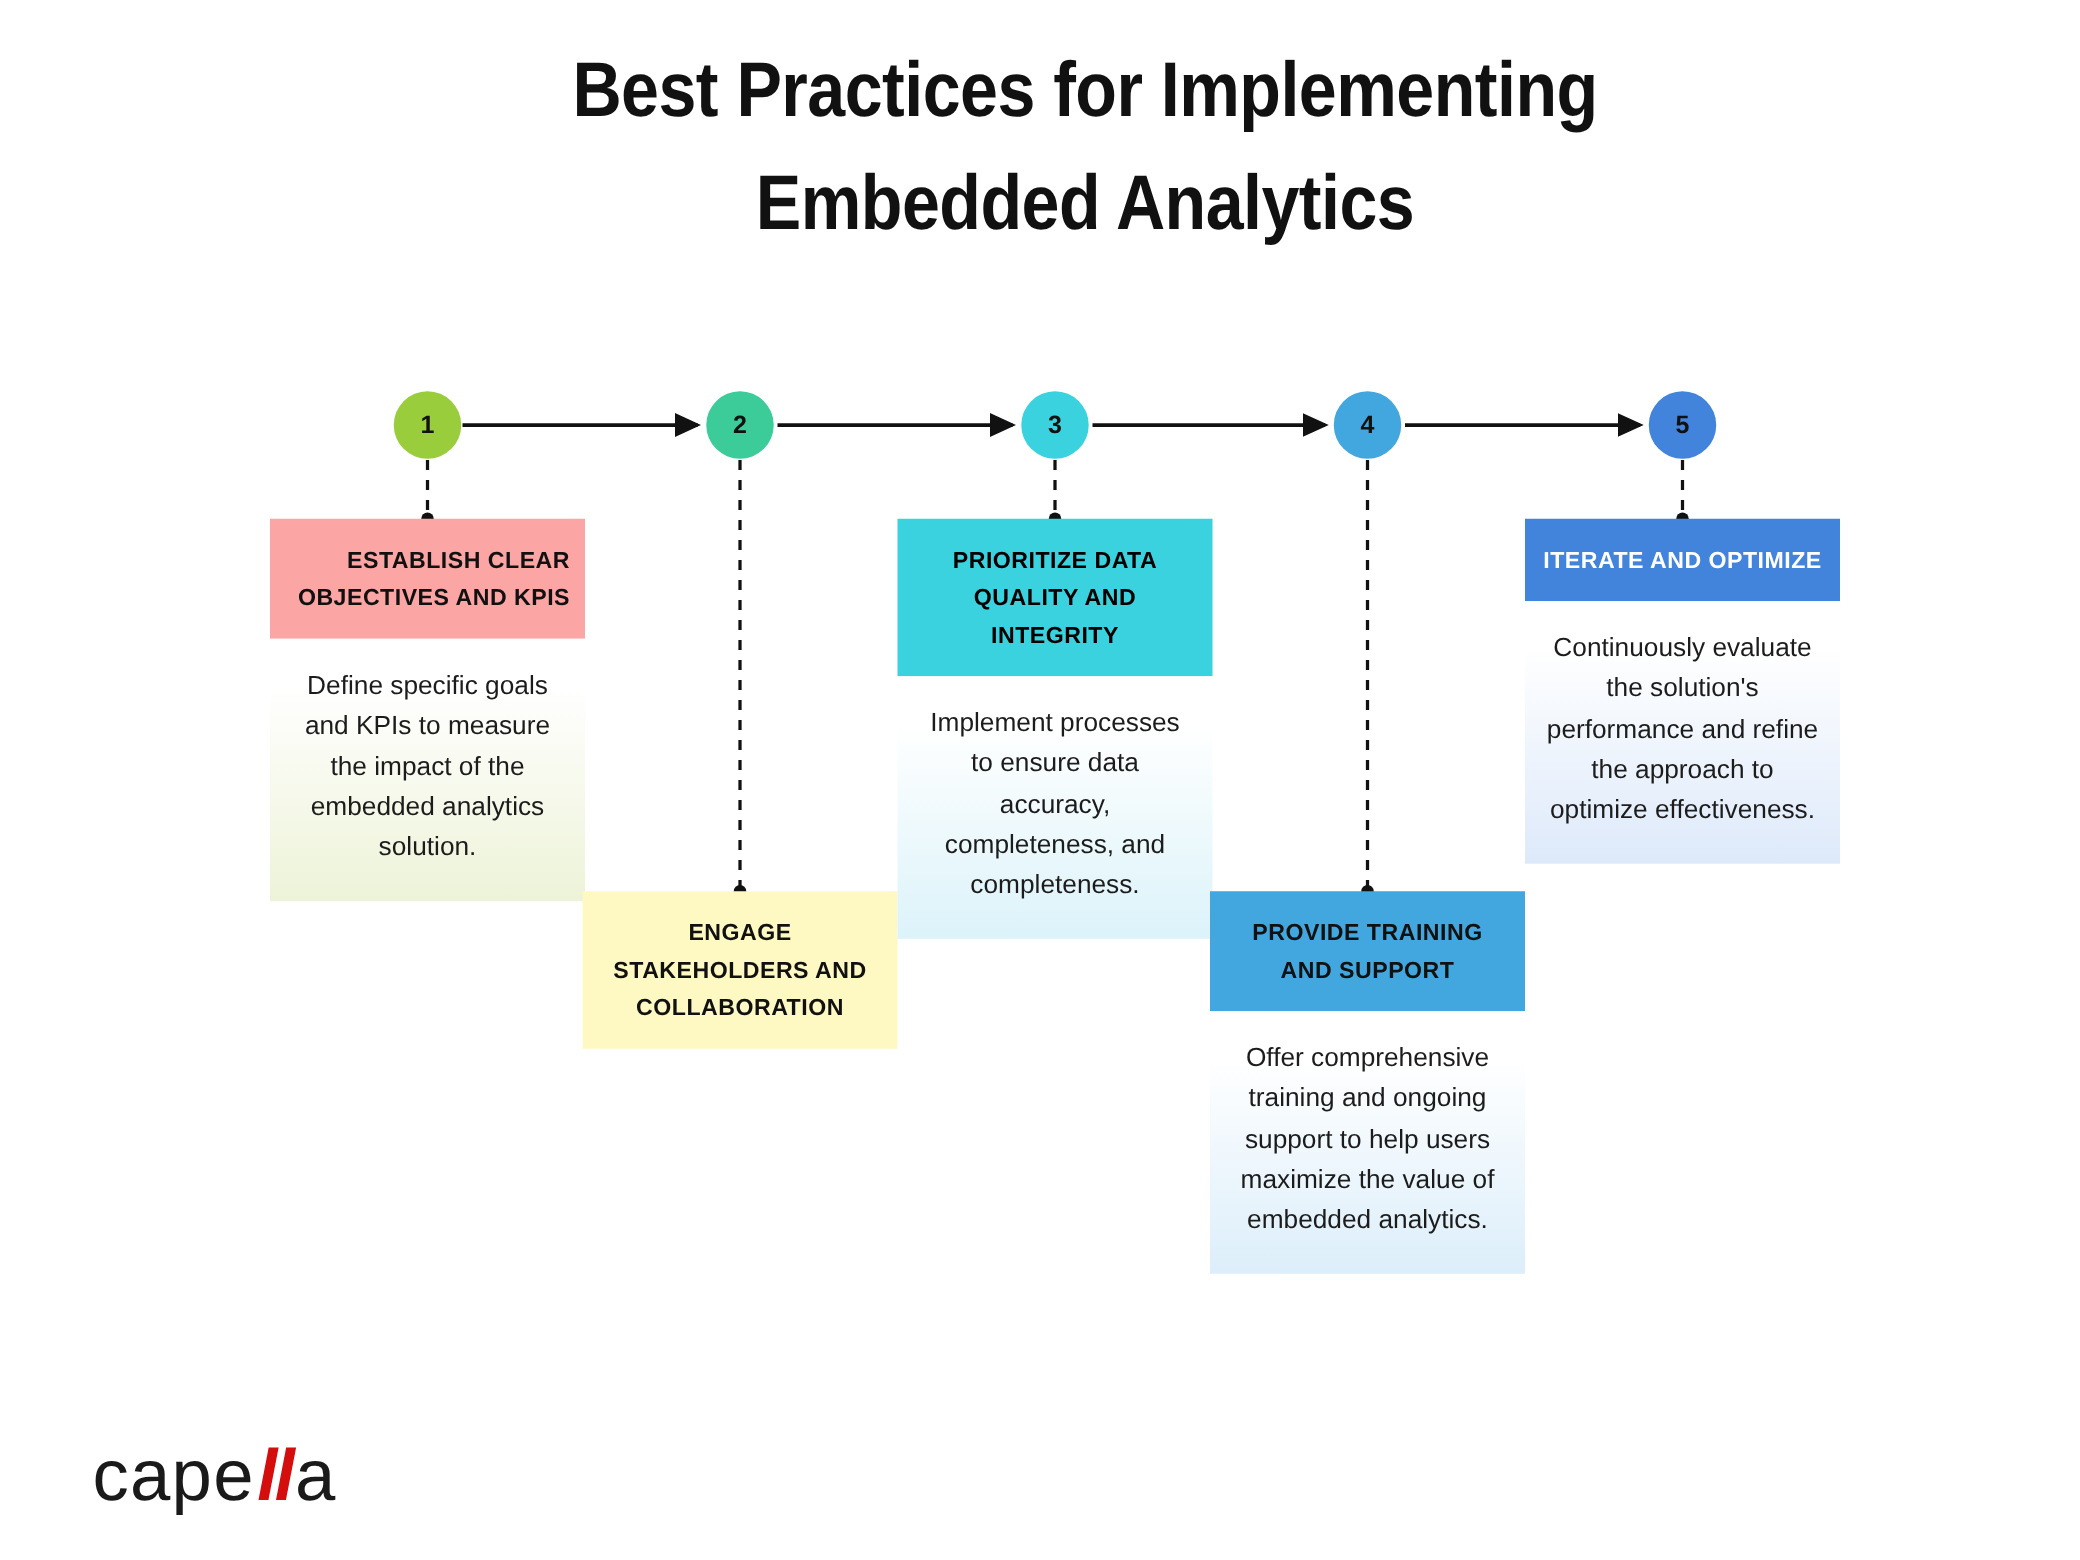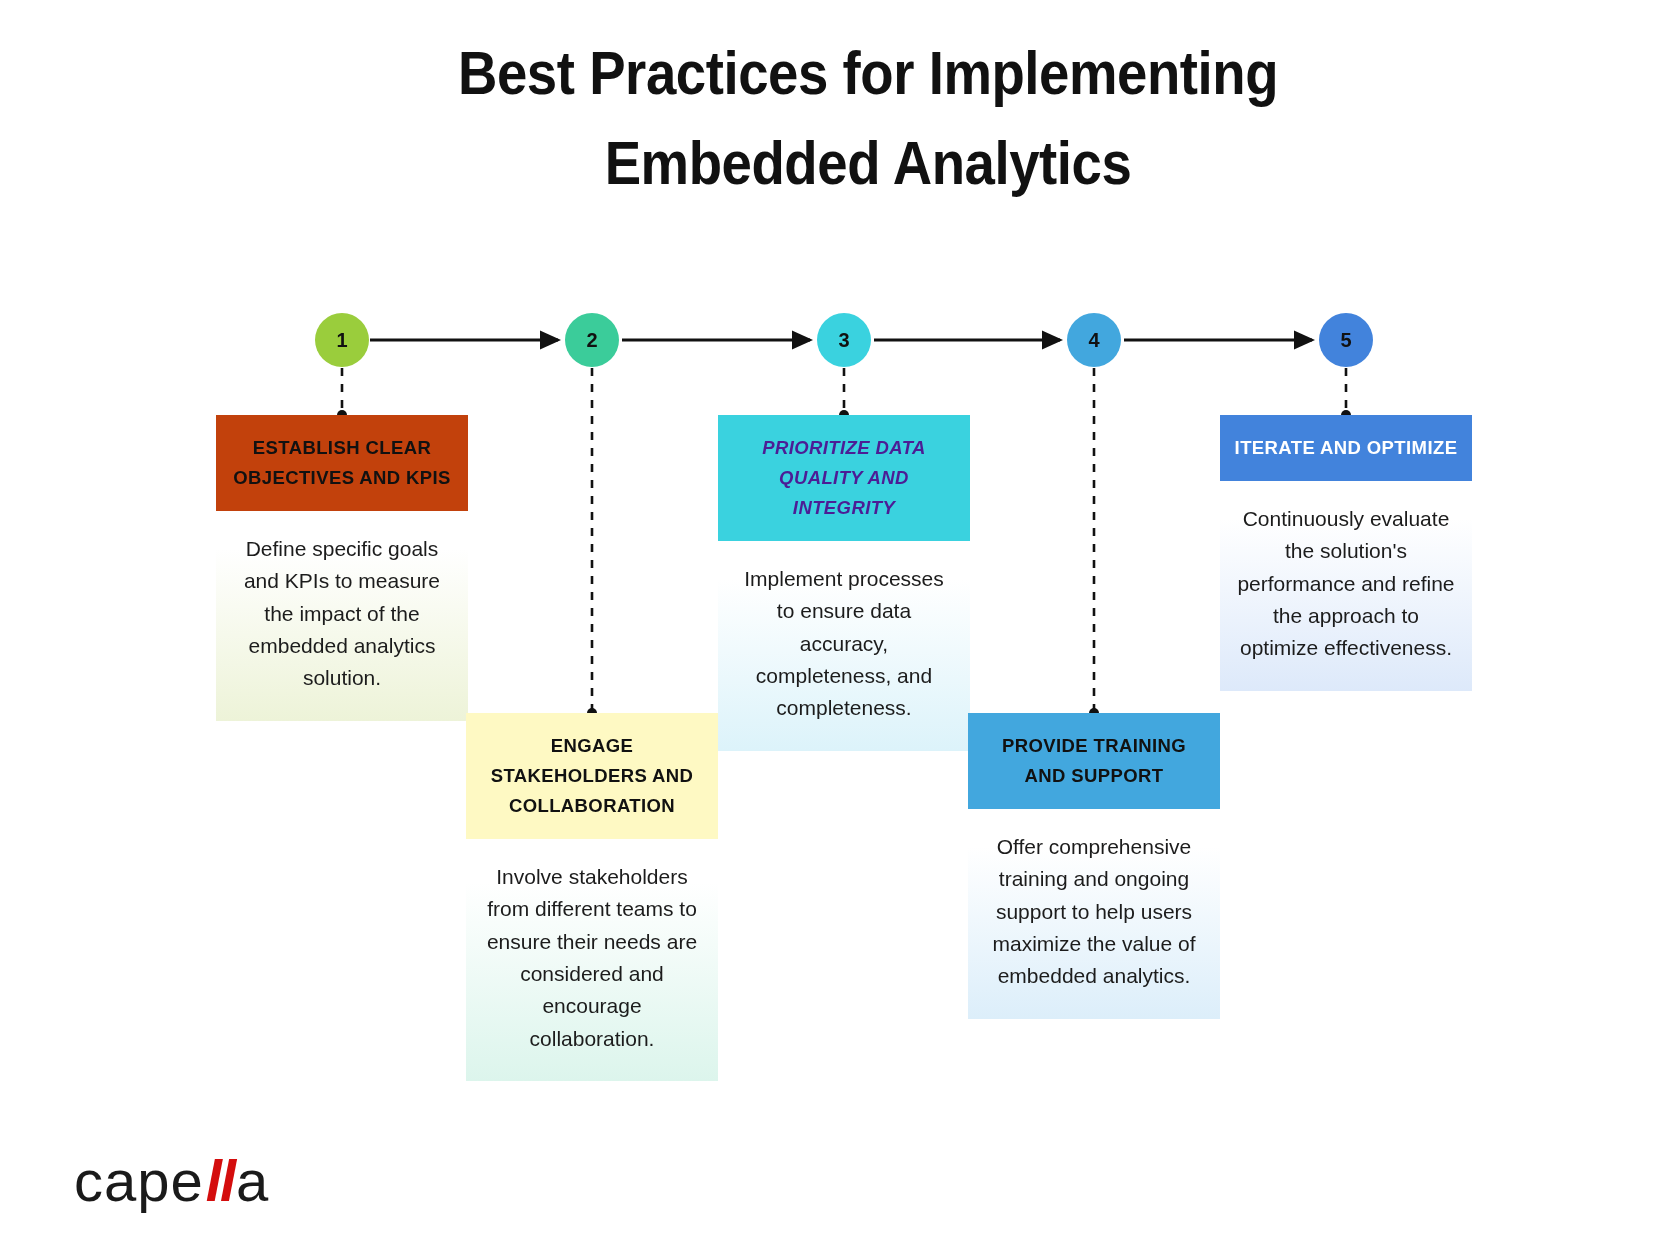--- a/index.html
+++ b/index.html
@@ -166,31 +166,30 @@
     <span>3</span>
   </div>
   <div class="node" style="left: 1031px; top: 313px; background: rgb(66, 167, 222);">
     <span>4</span>
   </div>
   <div class="node" style="left: 1283px; top: 313px; background: rgb(66, 131, 220);">
     <span>5</span>
   </div>
 
   <div class="card" style="left:180px; top:415px;">
-    <div class="card-header" style="background: #c2410c; color: rgb(17, 17, 17);">ESTABLISH CLEAR OBJECTIVES AND KPIS</div>
+    <div class="card-header" style="background: #fca5a5; color: rgb(17, 17, 17); text-align: right;">ESTABLISH CLEAR OBJECTIVES AND KPIS</div>
     <div class="card-body" style="background: linear-gradient(rgb(255, 255, 255) 0%, rgb(255, 255, 255) 18%, rgb(237, 243, 216) 100%);">Define specific goals and KPIs to measure the impact of the embedded analytics solution.</div>
   </div>
 
   <div class="card" style="left:430px; top:713px;">
     <div class="card-header" style="background: #fef9c3; color: rgb(17, 17, 17);">ENGAGE STAKEHOLDERS AND COLLABORATION</div>
-    <div class="card-body" style="background: linear-gradient(rgb(255, 255, 255) 0%, rgb(255, 255, 255) 18%, rgb(220, 245, 236) 100%);">Involve stakeholders from different teams to ensure their needs are considered and encourage collaboration.</div>
   </div>
 
   <div class="card" style="left:682px; top:415px;">
-    <div class="card-header" style="background: rgb(58, 210, 223); color: #4c1d95; font-style: italic;">PRIORITIZE DATA QUALITY AND INTEGRITY</div>
+    <div class="card-header" style="background: rgb(58, 210, 223); color: #000000;">PRIORITIZE DATA QUALITY AND INTEGRITY</div>
     <div class="card-body" style="background: linear-gradient(rgb(255, 255, 255) 0%, rgb(255, 255, 255) 18%, rgb(220, 243, 250) 100%);">Implement processes to ensure data accuracy, completeness, and completeness.</div>
   </div>
 
   <div class="card" style="left:1184px; top:415px;">
     <div class="card-header light-text" style="background: rgb(66, 131, 220); color: rgb(255, 255, 255);">ITERATE AND OPTIMIZE</div>
     <div class="card-body" style="background: linear-gradient(rgb(255, 255, 255) 0%, rgb(255, 255, 255) 18%, rgb(221, 233, 250) 100%);">Continuously evaluate the solution's performance and refine the approach to optimize effectiveness.</div>
   </div>
 
   <div class="card" style="left:932px; top:713px;">
     <div class="card-header" style="background: rgb(66, 167, 222); color: rgb(17, 17, 17);">PROVIDE TRAINING AND SUPPORT</div>

